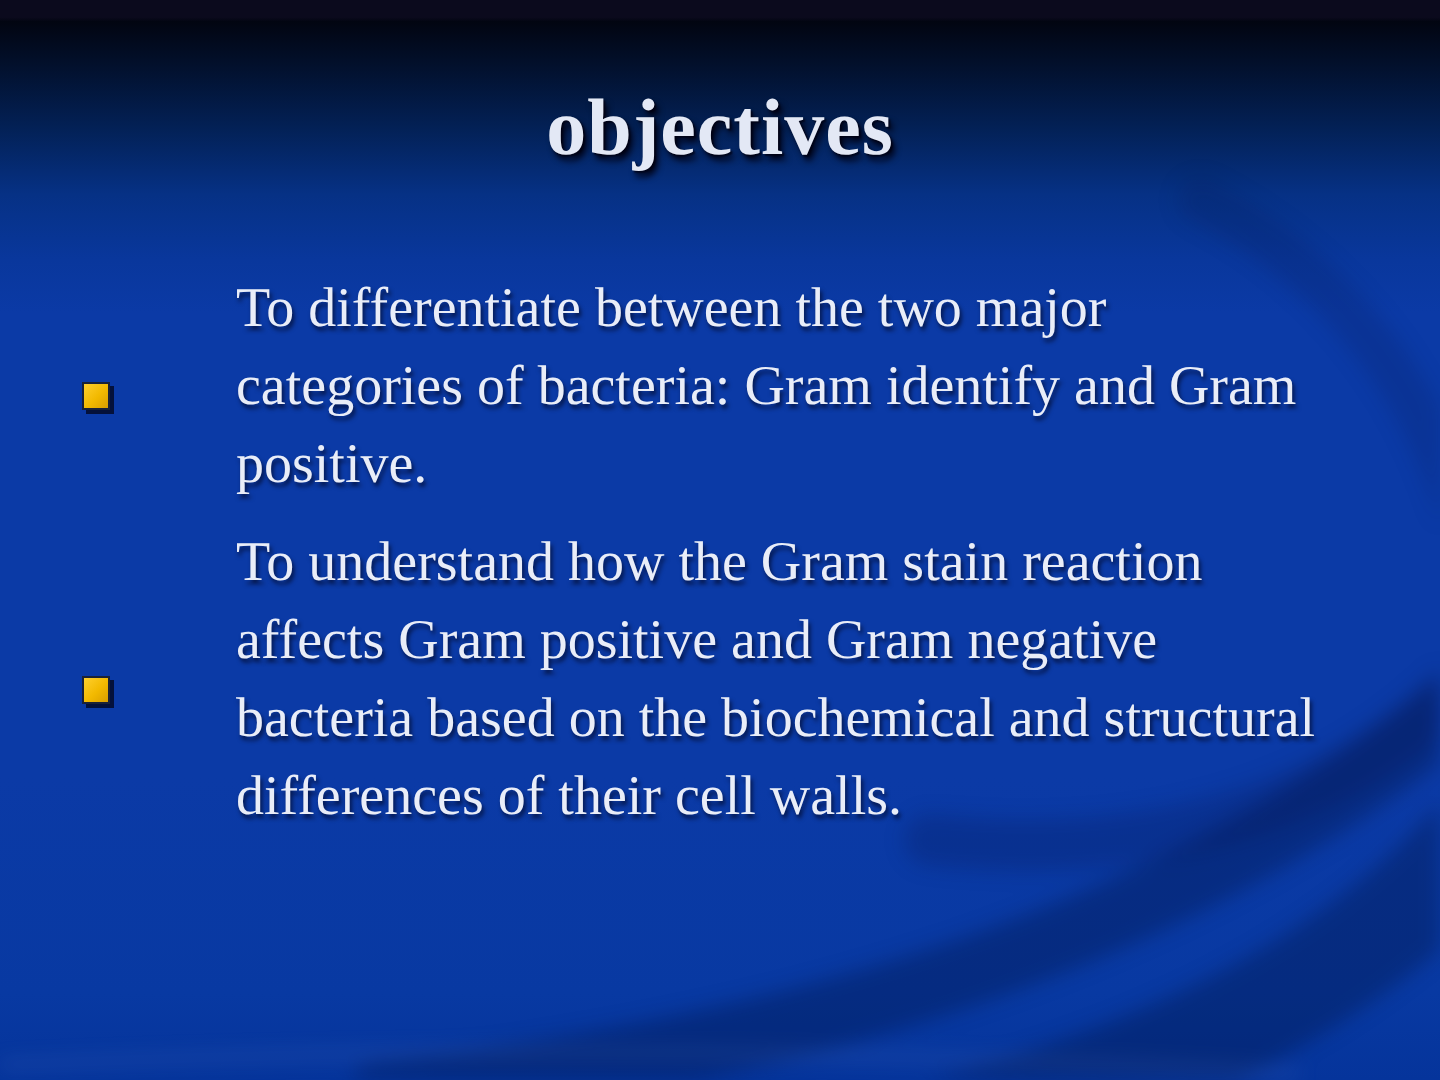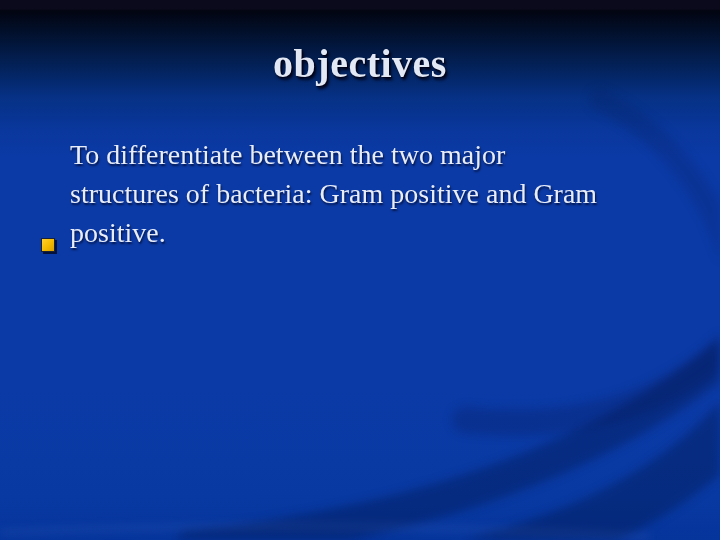--- a/index.html
+++ b/index.html
@@ -51,22 +51,23 @@
     text-shadow: 2px 3px 3px rgba(0, 0, 18, 0.9), 1px 1px 1px rgba(0, 0, 18, 0.8);
   }
   .content {
     position: absolute;
     top: 135px;
     left: 41px;
     width: 648px;
   }
   .bullet {
     display: flex;
-    align-items: flex-end;
+    align-items: center;
     margin-bottom: 10px;
+    gap: 48px;
   }
   .marker {
     flex: 0 0 auto;
     width: 12px;
     height: 12px;
     margin-top: 9px;
     margin-right: 15px;
     background: linear-gradient(135deg, #ffcf2e 0%, #f2b900 55%, #d99f00 100%);
     border: 1px solid #1a2238;
     box-shadow: 2px 2px 0 rgba(4, 10, 40, 0.85);
@@ -96,21 +97,30 @@
   </svg>
 
   <h1 class="title">objectives</h1>
 
   <div class="content">
 
     <div class="bullet">
       <span class="marker"></span>
       <div class="lines">
         <div class="line">To differentiate between the two major</div>
-        <div class="line">structures of bacteria: Gram positive and Gram</div>
+        <div class="line">categories of bacteria: Gram identify and Gram</div>
         <div class="line">positive.</div>
       </div>
     </div>
 
+    <div class="bullet">
+      <span class="marker"></span>
+      <div class="lines">
+        <div class="line">To understand how the Gram stain reaction</div>
+        <div class="line">affects Gram positive and Gram negative</div>
+        <div class="line">bacteria based on the biochemical and structural</div>
+        <div class="line">differences of their cell walls.</div>
+      </div>
+    </div>
 
 
   </div>
 </div>
 
 </body></html>

